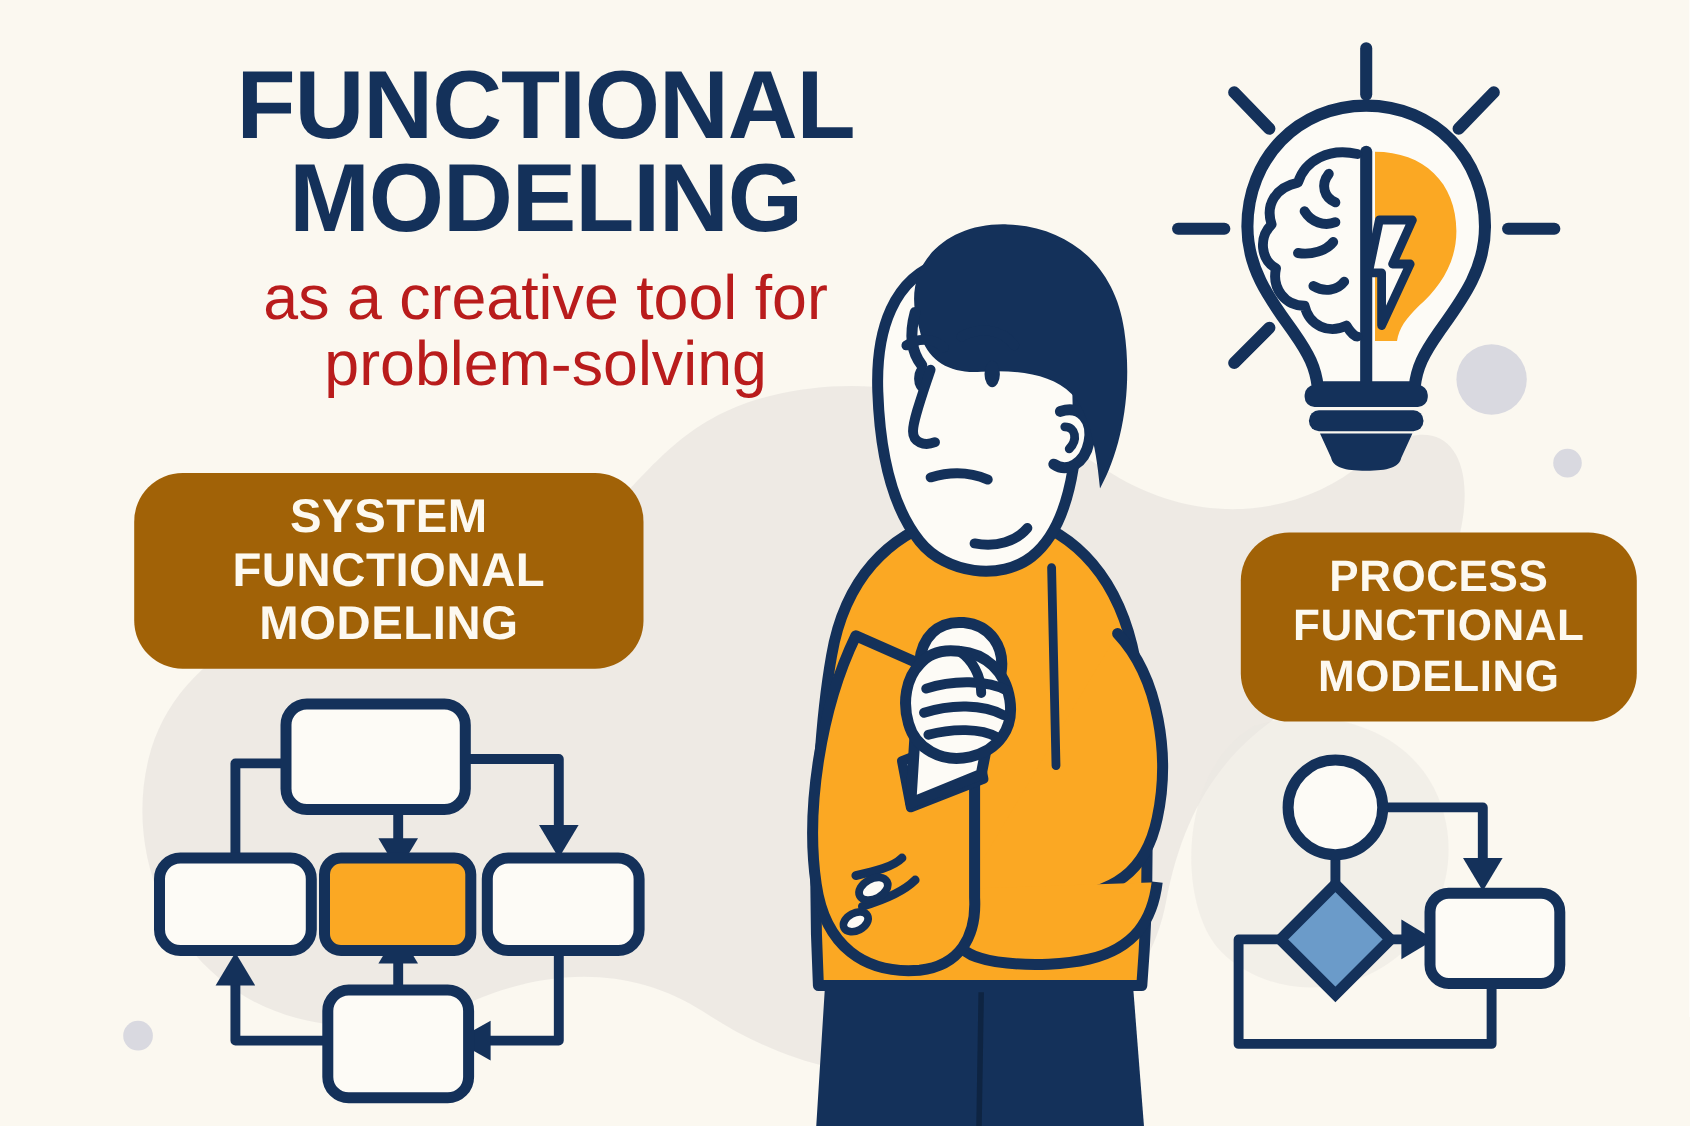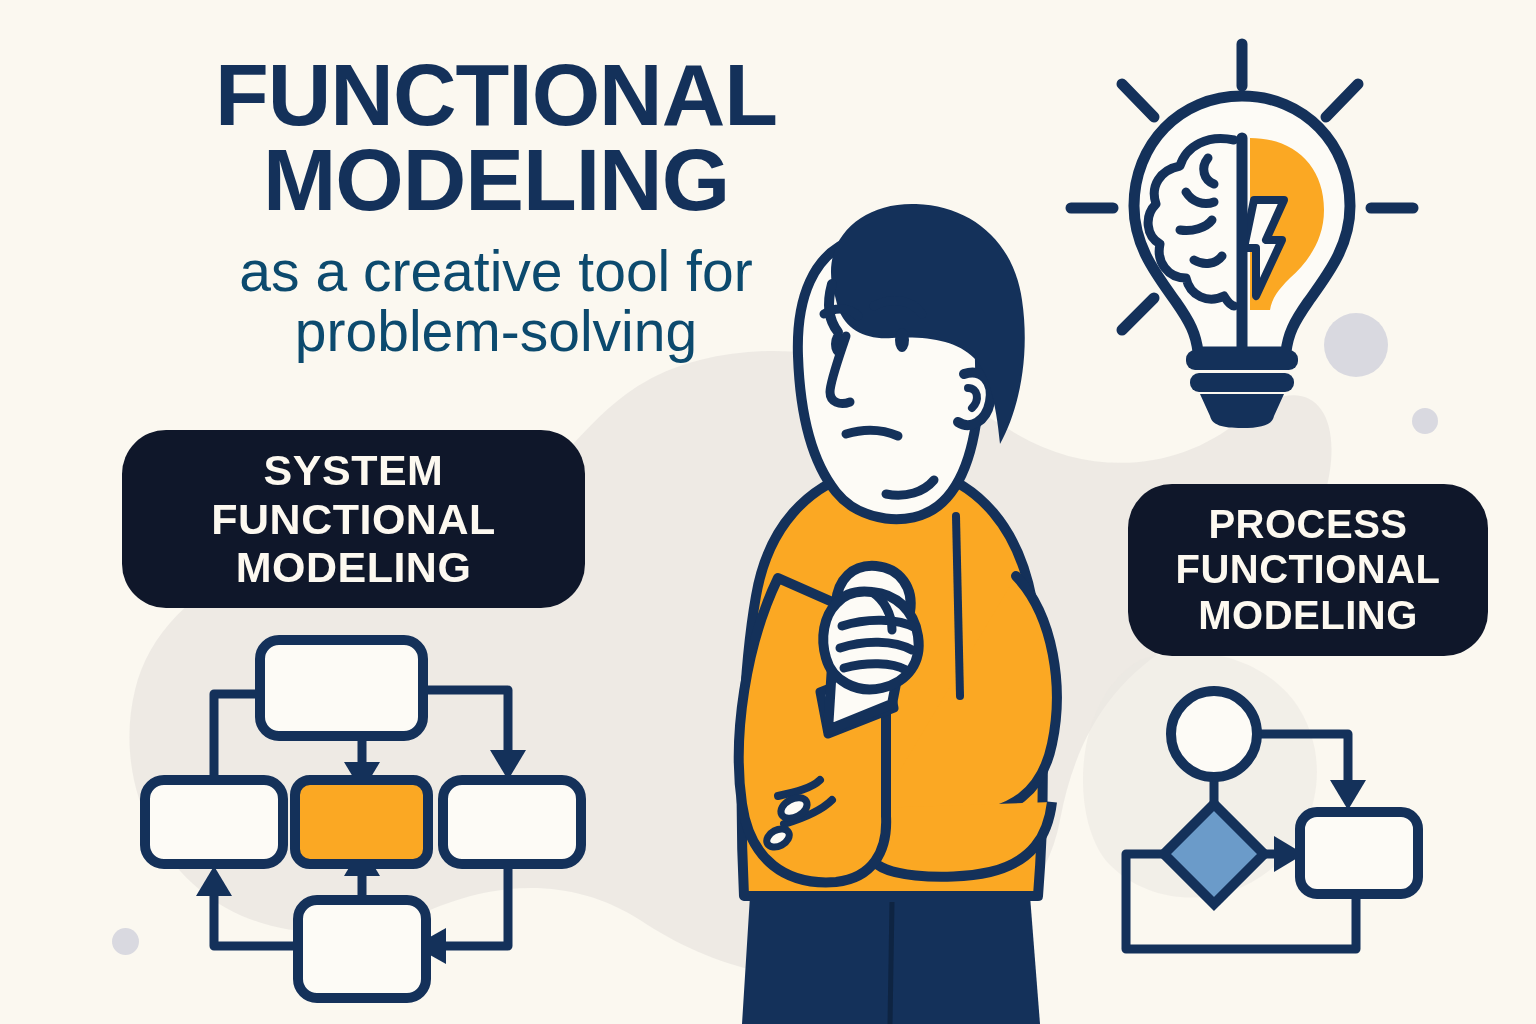--- a/index.html
+++ b/index.html
@@ -33,31 +33,31 @@
   #title-main {
     color: #14315a;
     font-weight: bold;
     font-size: 88px;
     line-height: 0.97;
     letter-spacing: -1px;
     margin: 0;
     white-space: pre-line;
   }
   #title-sub {
-    color: #0c4a6e;
+    color: #b91c1c;
     font-size: 57px;
     line-height: 1.06;
     margin: 18px 0 0 0;
     font-weight: 400;
     white-space: pre-line;
   }
   
   .badge {
     position: absolute;
-    background: #0f172a;
+    background: #a16207;
     color: #fdf9f0;
     font-weight: bold;
     text-align: center;
     border-radius: 44px;
     display: flex;
     align-items: center;
     justify-content: center;
     white-space: pre-line;
     line-height: 1.13;
     box-sizing: border-box;

